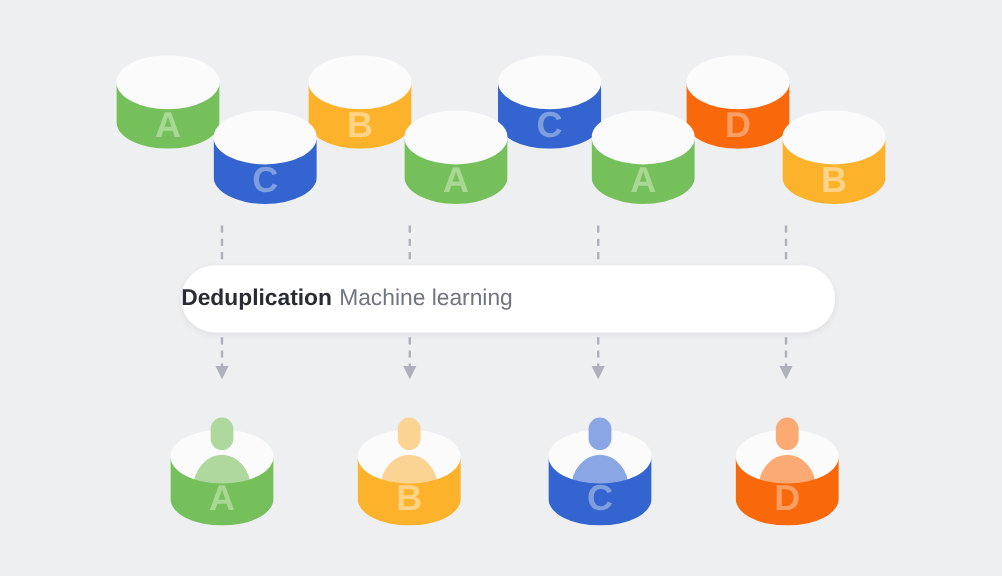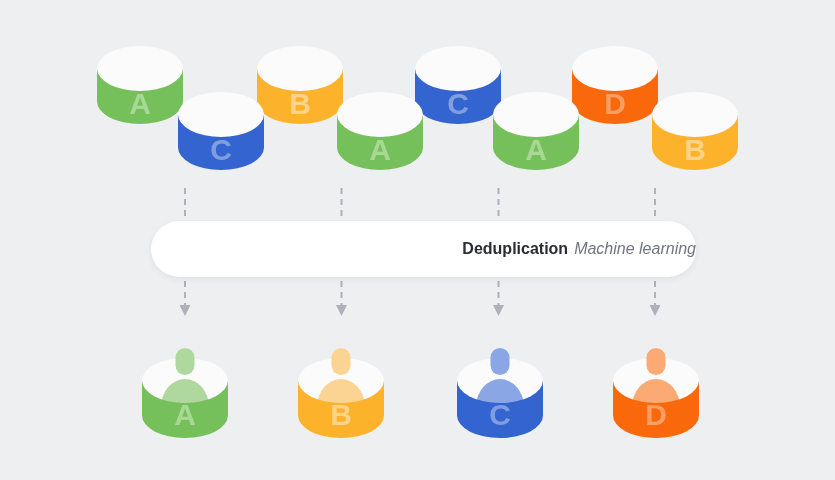--- a/index.html
+++ b/index.html
@@ -28,34 +28,33 @@
   .result-cyl{z-index:1;}
   .pill{
     position:absolute;
     left:151px;top:221px;
     width:545px;height:56px;
     background:#FFFFFF;
     border-radius:28px;
     z-index:3;
     display:flex;
     align-items:center;
-    justify-content:flex-end;
+    justify-content:flex-start;
     box-shadow:0 2px 6px rgba(35,38,58,0.07);
-    font-size:16px;
+    font-size:19px;
     white-space:nowrap;
   }
   .pill .bold{
     font-weight:bold;
     color:#2A2C33;
     margin-right:6px;
   }
   .pill .reg{
     font-weight:normal;
     color:#717580;
-    font-style:italic;
   }
 </style>
 </head>
 <body>
 
 <div id="canvas">
 
   <svg id="arrows-layer" viewBox="0 0 835 480" xmlns="http://www.w3.org/2000/svg">
       <line x1="185" y1="188" x2="185" y2="218" stroke="#AEB0BA" stroke-width="2" stroke-dasharray="6 5"></line>
       <line x1="185" y1="281" x2="185" y2="306" stroke="#AEB0BA" stroke-width="2" stroke-dasharray="6 5"></line>

